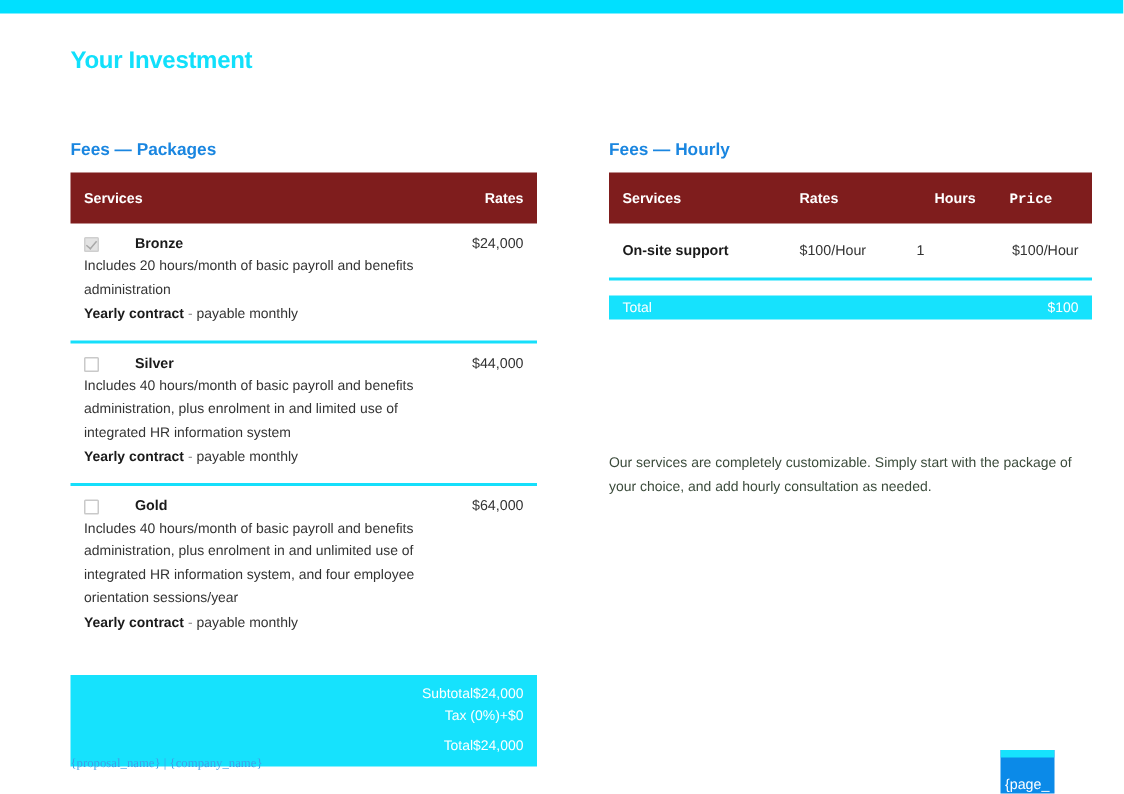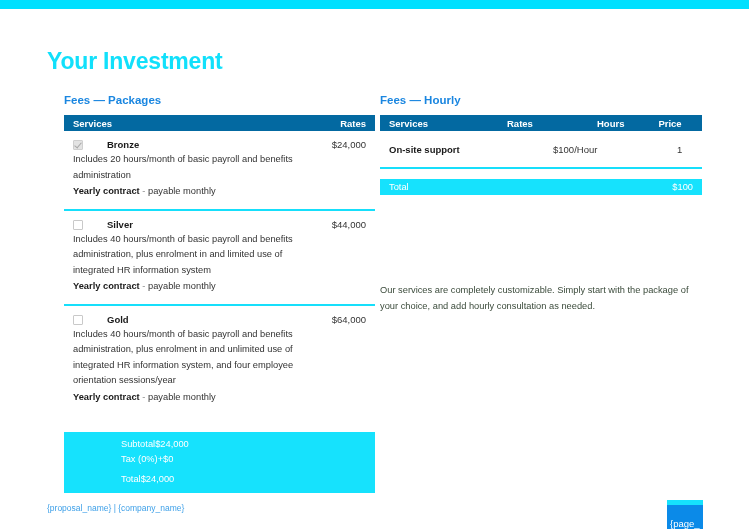--- a/index.html
+++ b/index.html
@@ -22,68 +22,68 @@
     left: 0; top: 0;
     width: 749px;
     height: 9px;
     background: #00e0ff;
   }
 
   
   .page-title {
     position: absolute;
     left: 47px;
-    top: 48px;
-    font-size: 23px;
+    top: 32px;
+    font-size: 16px;
     font-weight: bold;
     color: #11e0fb;
     letter-spacing: -0.2px;
   }
 
   
   .col-left {
     position: absolute;
-    left: 64px;
+    left: 47px;
     top: 94px;
     width: 311px;
   }
   .col-right {
     position: absolute;
-    left: 380px;
+    left: 406px;
     top: 94px;
     width: 322px;
   }
 
   .section-title {
     font-size: 11.5px;
     font-weight: bold;
     color: #1a86e0;
     margin: 0 0 9px 0;
   }
 
   
   .tbl-head {
-    background: #0369a1;
+    background: #7f1d1d;
     color: #ffffff;
     font-size: 9.5px;
     font-weight: bold;
-    height: 16px;
+    height: 34px;
     display: flex;
     align-items: center;
     padding: 0 9px;
     box-sizing: border-box;
   }
   .tbl-head .c-serv { flex: 1 1 auto; text-align: left; }
   .tbl-head .c-rate { width: 70px; text-align: right; }
 
   
   .h-head .c-serv  { width: 118px; flex: 0 0 118px; text-align: left; }
   .h-head .c-rate  { width: 78px;  flex: 0 0 78px;  text-align: left; }
   .h-head .c-hours { width: 50px;  flex: 0 0 50px;  text-align: left; padding-left: 12px; }
-  .h-head .c-price { flex: 1 1 auto; text-align: center; }
+  .h-head .c-price { flex: 1 1 auto; text-align: left; font-family: Liberation Mono, monospace; }
 
   
   .pkg-row {
     position: relative;
     padding: 8px 9px 9px 9px;
     border-bottom: 2px solid #16dffb;
     box-sizing: border-box;
   }
   .pkg-row.last { border-bottom: none; }
 
@@ -151,38 +151,37 @@
   
   .totals {
     background: #16e2fd;
     color: #ffffff;
     margin-top: 18px;
     padding: 5px 9px 6px 9px;
     box-sizing: border-box;
   }
   .totals-line {
     display: flex;
-    justify-content: flex-start;
+    justify-content: flex-end;
     font-size: 9.3px;
     line-height: 15px;
     margin-left: 48px;
   }
   .totals-line.grand { margin-top: 5px; }
 
   
   .h-row {
     display: flex;
     align-items: center;
     padding: 0 9px;
     box-sizing: border-box;
     height: 38px;
     font-size: 9.5px;
     color: #333333;
     border-bottom: 2px solid #16dffb;
-    gap: 46px;
   }
   .h-row.last { border-bottom: none; }
   .h-row .c-serv  { width: 118px; flex: 0 0 118px; font-weight: bold; color: #1a1a1a; }
   .h-row .c-rate  { width: 78px;  flex: 0 0 78px; }
   .h-row .c-hours { width: 50px;  flex: 0 0 50px; }
   .h-row .c-price { flex: 1 1 auto; text-align: right; }
 
   .h-total {
     background: #16e2fd;
     color: #ffffff;
@@ -205,20 +204,21 @@
     max-width: 312px;
   }
 
   
   .footer {
     position: absolute;
     left: 47px;
     top: 503px;
     font-size: 8.5px;
     color: #3ea0e8;
+    font-family: Liberation Serif, serif;
   }
   .page-badge {
     position: absolute;
     left: 667px;
     top: 489px;
     width: 36px;
     height: 40px;
     background: #0b8ae8;
     overflow: hidden;
     margin-top: 11px;

